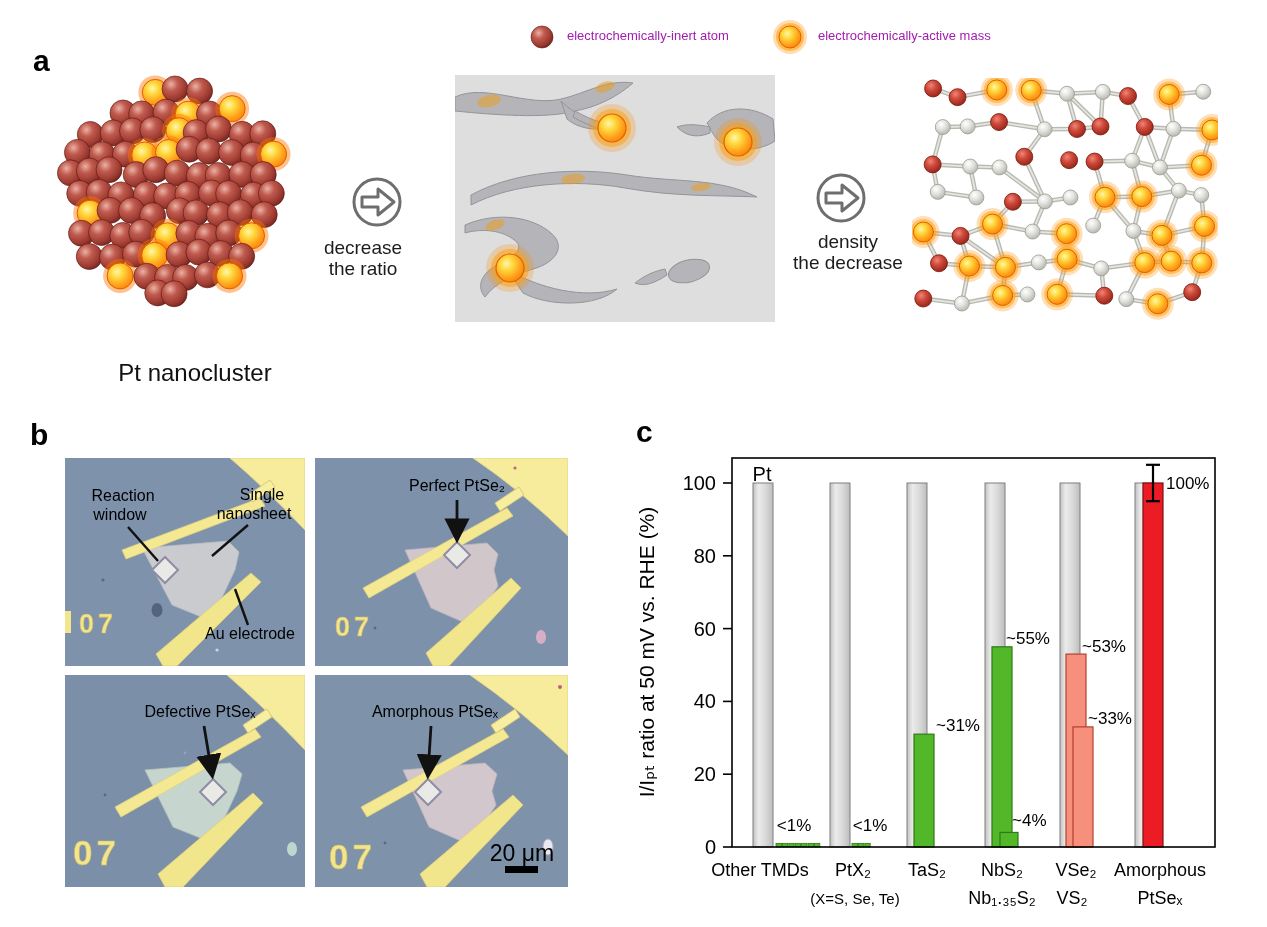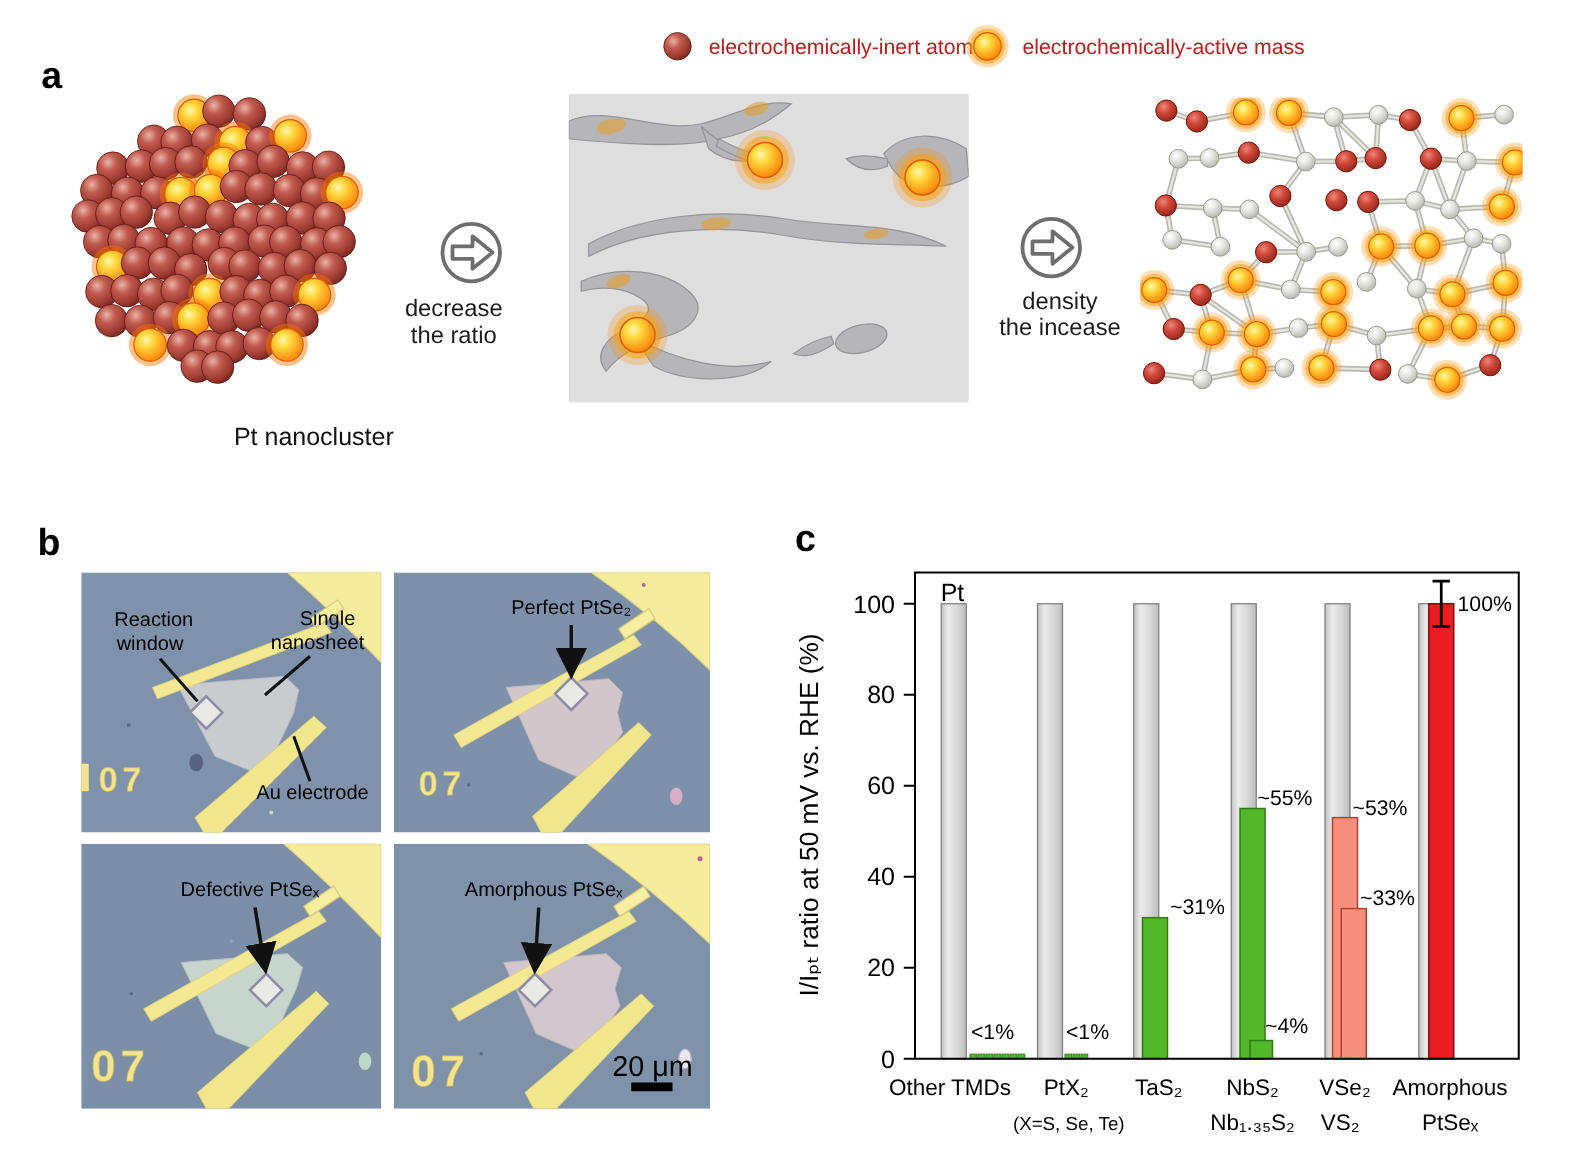--- a/index.html
+++ b/index.html
@@ -1,22 +1,22 @@
 <!DOCTYPE html>
 <html><head>
 <meta charset="utf-8">
 <style>
   html,body{margin:0;padding:0;background:#fff;}
   .figure{position:relative;width:1267px;height:927px;background:#ffffff;overflow:hidden;
           font-family:"Liberation Sans","DejaVu Sans",sans-serif;color:#111;}
   .abs{position:absolute;}
   .panel-label{font-size:30px;font-weight:bold;color:#000;}
-  .caption{font-size:20px;text-align:right;color:#111;}
+  .caption{font-size:24px;text-align:center;color:#111;margin-top:20px;}
   .arrow-text{font-size:19px;line-height:21px;text-align:center;color:#1c1c1c;}
-  .legend-text{font-size:17px;color:#b91c1c;}
+  .legend-text{font-size:13px;color:#a21caf;}
   svg{display:block;}
   svg text{font-family:"Liberation Sans","DejaVu Sans",sans-serif;fill:#000;}
   .micro-label{font-size:16px;}
   .chip{font-weight:bold;letter-spacing:4px;fill:#f2e58d;stroke:#cdb964;stroke-width:0.6px;}
   .leader{stroke:#111;stroke-width:2.4;}
   .pointer{stroke:#111;stroke-width:2.8;}
 </style>
 </head>
 <body>
 
@@ -221,21 +221,21 @@
         </g>
     </g>
   </svg>
 
   <svg class="abs" style="left:815px;top:172px" width="52" height="52" viewBox="0 0 52 52">
     <circle cx="26" cy="26" r="23" fill="#ffffff" stroke="#6e6e6e" stroke-width="3"></circle>
     <path d="M11,21 L27,21 L27,13 L43,26 L27,39 L27,31 L11,31 Z" fill="#ffffff" stroke="#6e6e6e" stroke-width="3" stroke-linejoin="round"></path>
   </svg>
   <div class="abs arrow-text" style="left:774px;top:231px;width:148px">
     <div>density</div>
-    <div>the incease</div>
+    <div>the decrease</div>
   </div>
 
   <svg id="network" class="abs" style="left:912px;top:78px" width="306" height="246" viewBox="0 0 306 246">
       <g>
         <line x1="21.08317497279495" y1="10.46394592616707" x2="45.54899213509634" y2="19.156064677983522" stroke="#b9b9b2" stroke-width="4.5" stroke-linecap="round"></line>
         <line x1="45.54899213509634" y1="19.156064677983522" x2="84.81421404471621" y2="11.941606799140573" stroke="#b9b9b2" stroke-width="4.5" stroke-linecap="round"></line>
         <line x1="119.2365011437796" y1="12.338995021767914" x2="154.9930234751664" y2="15.720736463554204" stroke="#b9b9b2" stroke-width="4.5" stroke-linecap="round"></line>
         <line x1="119.2365011437796" y1="12.338995021767914" x2="132.58305793395266" y2="51.23565942235291" stroke="#b9b9b2" stroke-width="4.5" stroke-linecap="round"></line>
         <line x1="154.9930234751664" y1="15.720736463554204" x2="190.81682657683268" y2="13.883483995683491" stroke="#b9b9b2" stroke-width="4.5" stroke-linecap="round"></line>
         <line x1="154.9930234751664" y1="15.720736463554204" x2="165.00837764376774" y2="51.012321882881224" stroke="#b9b9b2" stroke-width="4.5" stroke-linecap="round"></line>

